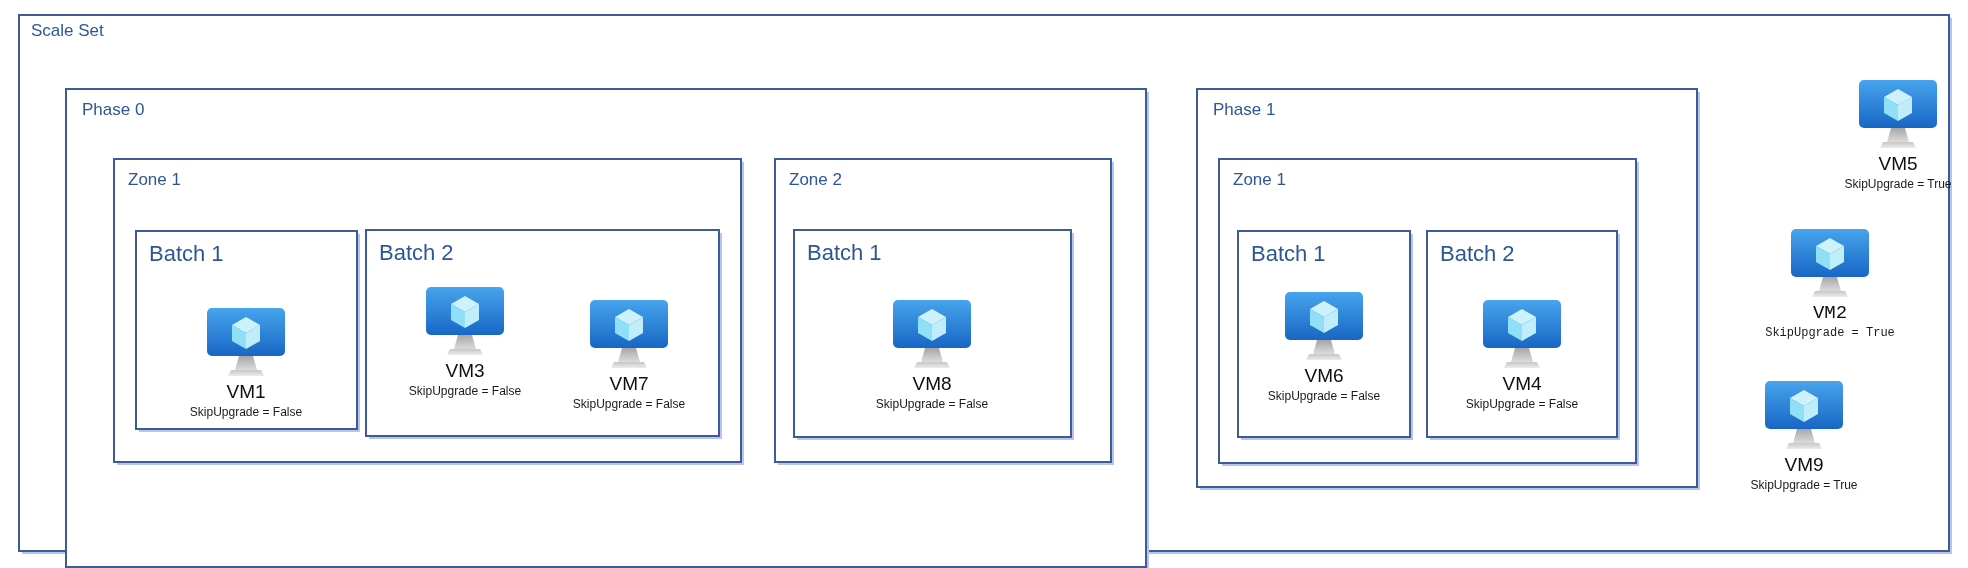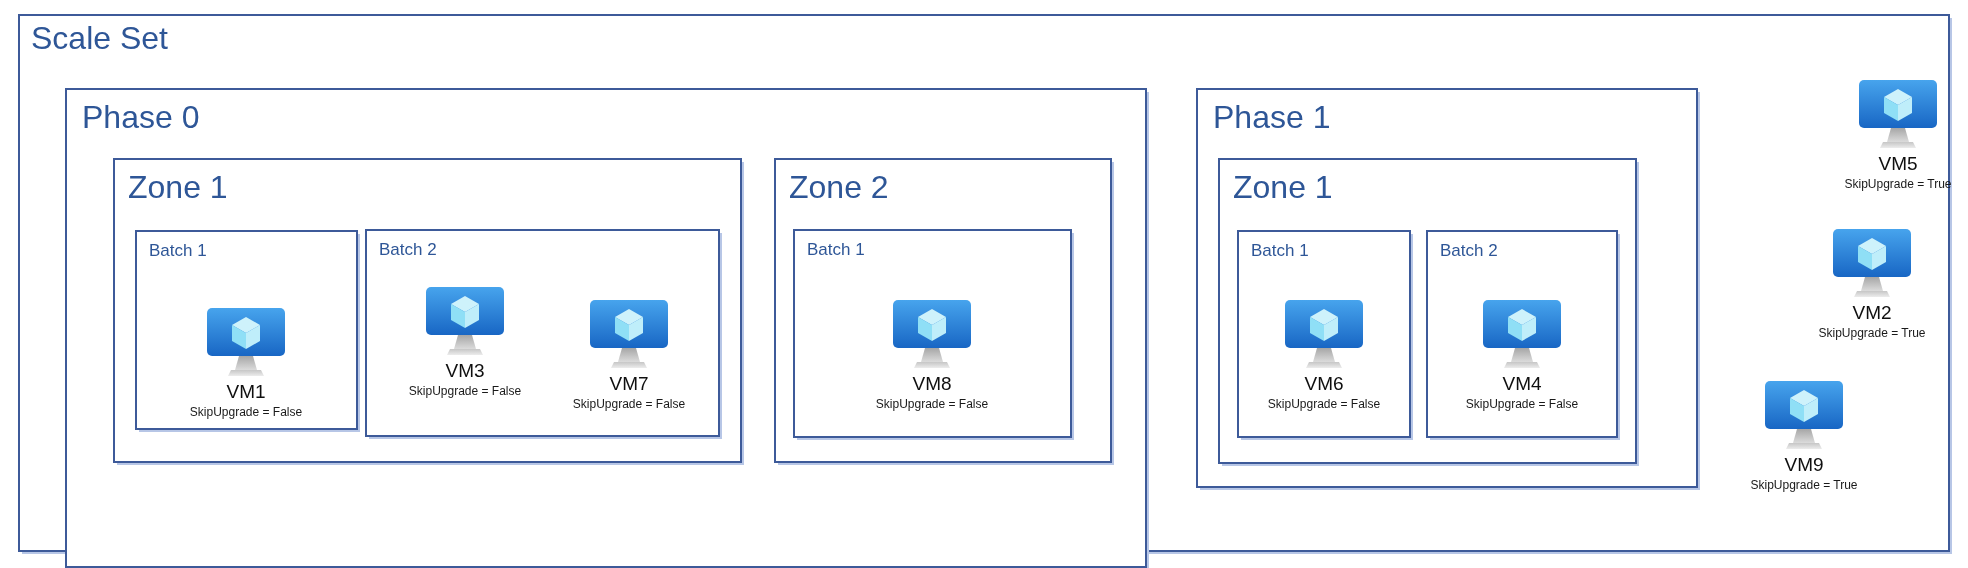--- a/index.html
+++ b/index.html
@@ -8,28 +8,28 @@
   .box{
     position:absolute;
     border:2px solid #3D5A99;
     background:#fff;
     box-sizing:border-box;
     box-shadow:3px 3px 0 -1px #B7C6E6;
   }
   .box-title{
     position:absolute;
     color:#2E5697;
-    font-size:32px;
+    font-size:17px;
     line-height:1.05;
     white-space:nowrap;
   }
   .title-scale{left:11px;top:6px;}
   .title-phase{left:15px;top:11px;}
   .title-zone{left:13px;top:11px;}
-  .title-batch{left:12px;top:10px;font-size:17px;}
+  .title-batch{left:12px;top:10px;font-size:22px;}
   .vm{
     position:absolute;
     width:156px;
     text-align:center;
     color:#111;
   }
   .vm-icon{display:block;margin:0 auto;}
   .vm-name{font-size:19px;line-height:1.1;margin-top:4px;color:#0f0f0f;}
   .vm-skip{font-size:12px;line-height:1.15;margin-top:3px;color:#1a1a1a;white-space:nowrap;}
   .scr{fill:url(#gScreen);}
@@ -136,21 +136,21 @@
     </div>
 
     <div class="box" style="left:1176px;top:72px;width:502px;height:400px;">
       <div class="box-title title-phase">Phase 1</div>
 
       <div class="box" style="left:20px;top:68px;width:419px;height:306px;">
         <div class="box-title title-zone">Zone 1</div>
 
         <div class="box" style="left:17px;top:70px;width:174px;height:208px;">
           <div class="box-title title-batch">Batch 1</div>
-          <div class="vm" style="left:7px;top:68px;">
+          <div class="vm" style="left:7px;top:60px;">
             <svg class="vm-icon" viewBox="0 0 78 70" width="78" height="70">
               <rect class="scr" x="0" y="0" width="78" height="48" rx="5"></rect>
               <polygon class="cube-top" points="39,9 53,17 39,25 25,17"></polygon>
               <polygon class="cube-left" points="25,17 39,25 39,41 25,33"></polygon>
               <polygon class="cube-right" points="53,17 53,33 39,41 39,25"></polygon>
               <polygon class="stand-neck" points="32,48 46,48 50,62 28,62"></polygon>
               <polygon class="stand-base" points="24,62 54,62 57,68 21,68"></polygon>
             </svg>
             <div class="vm-name">VM6</div>
             <div class="vm-skip">SkipUpgrade = False</div>
@@ -181,21 +181,21 @@
         <polygon class="cube-top" points="39,9 53,17 39,25 25,17"></polygon>
         <polygon class="cube-left" points="25,17 39,25 39,41 25,33"></polygon>
         <polygon class="cube-right" points="53,17 53,33 39,41 39,25"></polygon>
         <polygon class="stand-neck" points="32,48 46,48 50,62 28,62"></polygon>
         <polygon class="stand-base" points="24,62 54,62 57,68 21,68"></polygon>
       </svg>
       <div class="vm-name">VM5</div>
       <div class="vm-skip">SkipUpgrade = True</div>
     </div>
 
-    <div class="vm" style="left:1774px;top:213px;">
+    <div class="vm" style="left:1732px;top:213px;font-family:Liberation Mono, monospace;">
       <svg class="vm-icon" viewBox="0 0 78 70" width="78" height="70">
         <rect class="scr" x="0" y="0" width="78" height="48" rx="5"></rect>
         <polygon class="cube-top" points="39,9 53,17 39,25 25,17"></polygon>
         <polygon class="cube-left" points="25,17 39,25 39,41 25,33"></polygon>
         <polygon class="cube-right" points="53,17 53,33 39,41 39,25"></polygon>
         <polygon class="stand-neck" points="32,48 46,48 50,62 28,62"></polygon>
         <polygon class="stand-base" points="24,62 54,62 57,68 21,68"></polygon>
       </svg>
       <div class="vm-name">VM2</div>
       <div class="vm-skip">SkipUpgrade = True</div>

